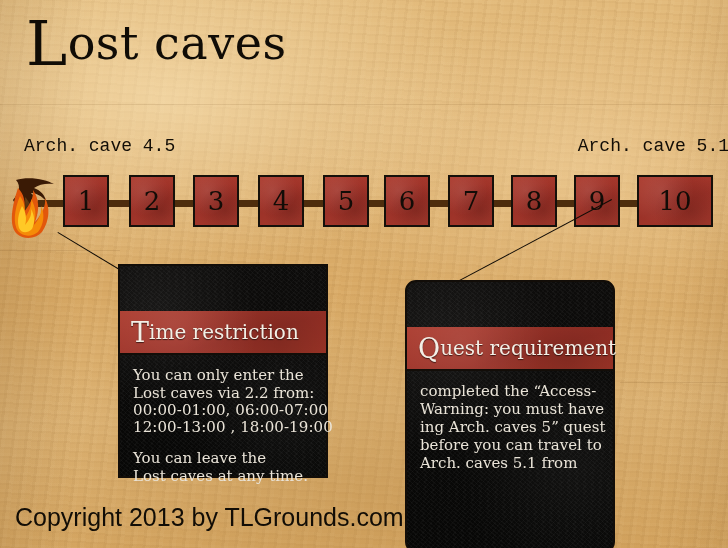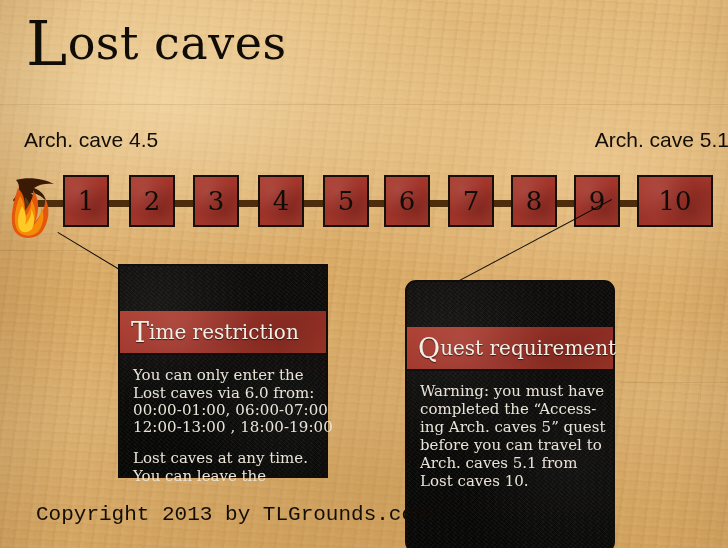--- a/index.html
+++ b/index.html
@@ -27,23 +27,23 @@
 
   .title{
     position:absolute;left:26px;top:20px;
     font-family:"DejaVu Serif", serif;
     font-size:46px;line-height:1;color:#100c06;
     letter-spacing:.5px;white-space:nowrap;
   }
   .title .cap{font-size:62px;line-height:0;vertical-align:-6px;}
 
   .end-label{
-    position:absolute;top:128px;
-    font-family:Liberation Sans, sans-serif;
-    font-size:21px;color:#120d06;white-space:nowrap;
+    position:absolute;top:136px;
+    font-family:Liberation Mono, monospace;
+    font-size:18px;color:#120d06;white-space:nowrap;
   }
   #label-left{left:24px;}
   #label-right{right:27px;}
 
   
   #chain{position:absolute;left:0;top:175px;width:728px;height:56px;}
   .rail{
     position:absolute;top:25px;height:7px;background:#4e2d0d;
   }
   .node{
@@ -105,23 +105,23 @@
   .box-body{
     padding:11px 10px 8px 13px;
     font-family:"DejaVu Serif", serif;
     color:#eae4d8;
   }
   .ln{font-size:15px;line-height:18px;white-space:nowrap;}
   .ln.small{font-size:15px;line-height:17px;letter-spacing:.1px;}
   .gap{height:13px;}
 
   .copyright{
-    position:absolute;left:36px;top:503px;
-    font-family:Liberation Mono, monospace;
-    font-size:21px;color:#120d06;white-space:nowrap;
+    position:absolute;left:15px;top:503px;
+    font-family:Liberation Sans, sans-serif;
+    font-size:25px;color:#120d06;white-space:nowrap;
   }
 </style>
 </head>
 <body>
 
 <div id="page">
 
   <div class="seam" style="top:104px;"></div>
   <div class="seam" style="top:250px;left:0;width:120px;"></div>
   <div class="seam" style="top:382px;left:620px;right:0;"></div>
@@ -160,37 +160,36 @@
   <div class="leader" style="left:58px;top:232px;width:88px;transform:rotate(31deg);"></div>
   <div class="leader" style="left:612px;top:200px;width:185px;transform:rotate(152deg);"></div>
 
   <div id="boxes">
       <div class="box" style="left: 118px; top: 264px; height: 214px;">
         <div class="box-head">
           <div class="box-head-text"><span class="cap">T</span><span>ime restriction</span></div>
         </div>
         <div class="box-body">
           <div class="ln">You can only enter the</div>
-          <div class="ln">Lost caves via 6.0 from:</div>
+          <div class="ln">Lost caves via 2.2 from:</div>
           <div class="ln small">00:00-01:00,  06:00-07:00</div>
           <div class="ln small">12:00-13:00 , 18:00-19:00</div>
           <div class="gap"></div>
+          <div class="ln">You can leave the</div>
           <div class="ln">Lost caves at any time.</div>
-          <div class="ln">You can leave the</div>
         </div>
       </div>
       <div class="box" style="left: 405px; top: 280px; height: 273px; border-radius: 11px;">
         <div class="box-head">
           <div class="box-head-text"><span class="cap">Q</span><span>uest requirement</span></div>
         </div>
         <div class="box-body">
+          <div class="ln">completed the “Access-</div>
           <div class="ln">Warning: you must have</div>
-          <div class="ln">completed the “Access-</div>
           <div class="ln">ing Arch. caves 5” quest</div>
           <div class="ln">before you can travel to</div>
           <div class="ln">Arch. caves 5.1 from</div>
-          <div class="ln">Lost caves 10.</div>
         </div>
       </div>
     </div>
 
   <div class="copyright">Copyright 2013 by TLGrounds.com</div>
 </div>
 
 </body></html>

